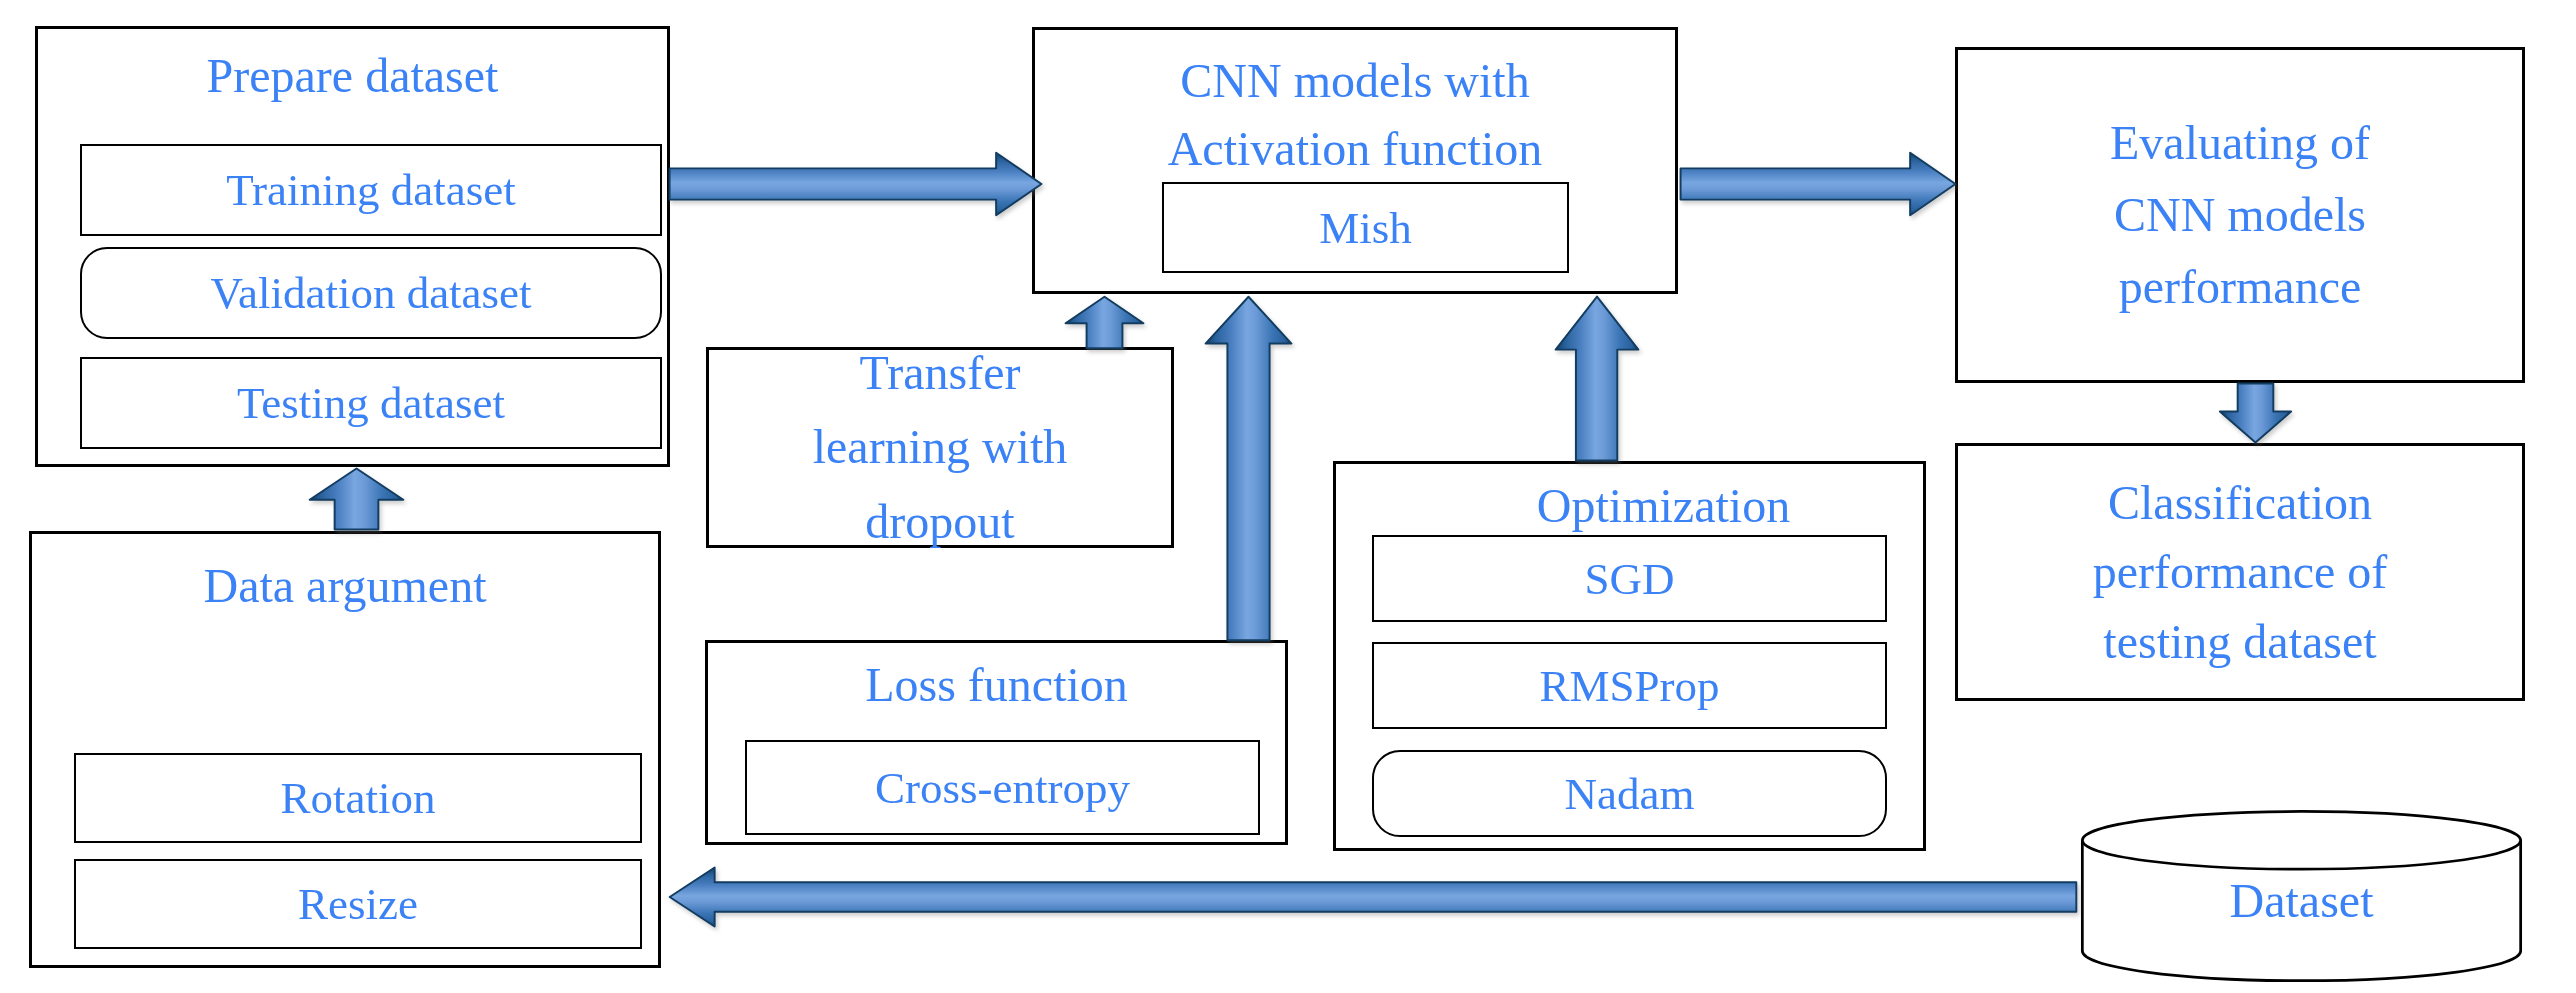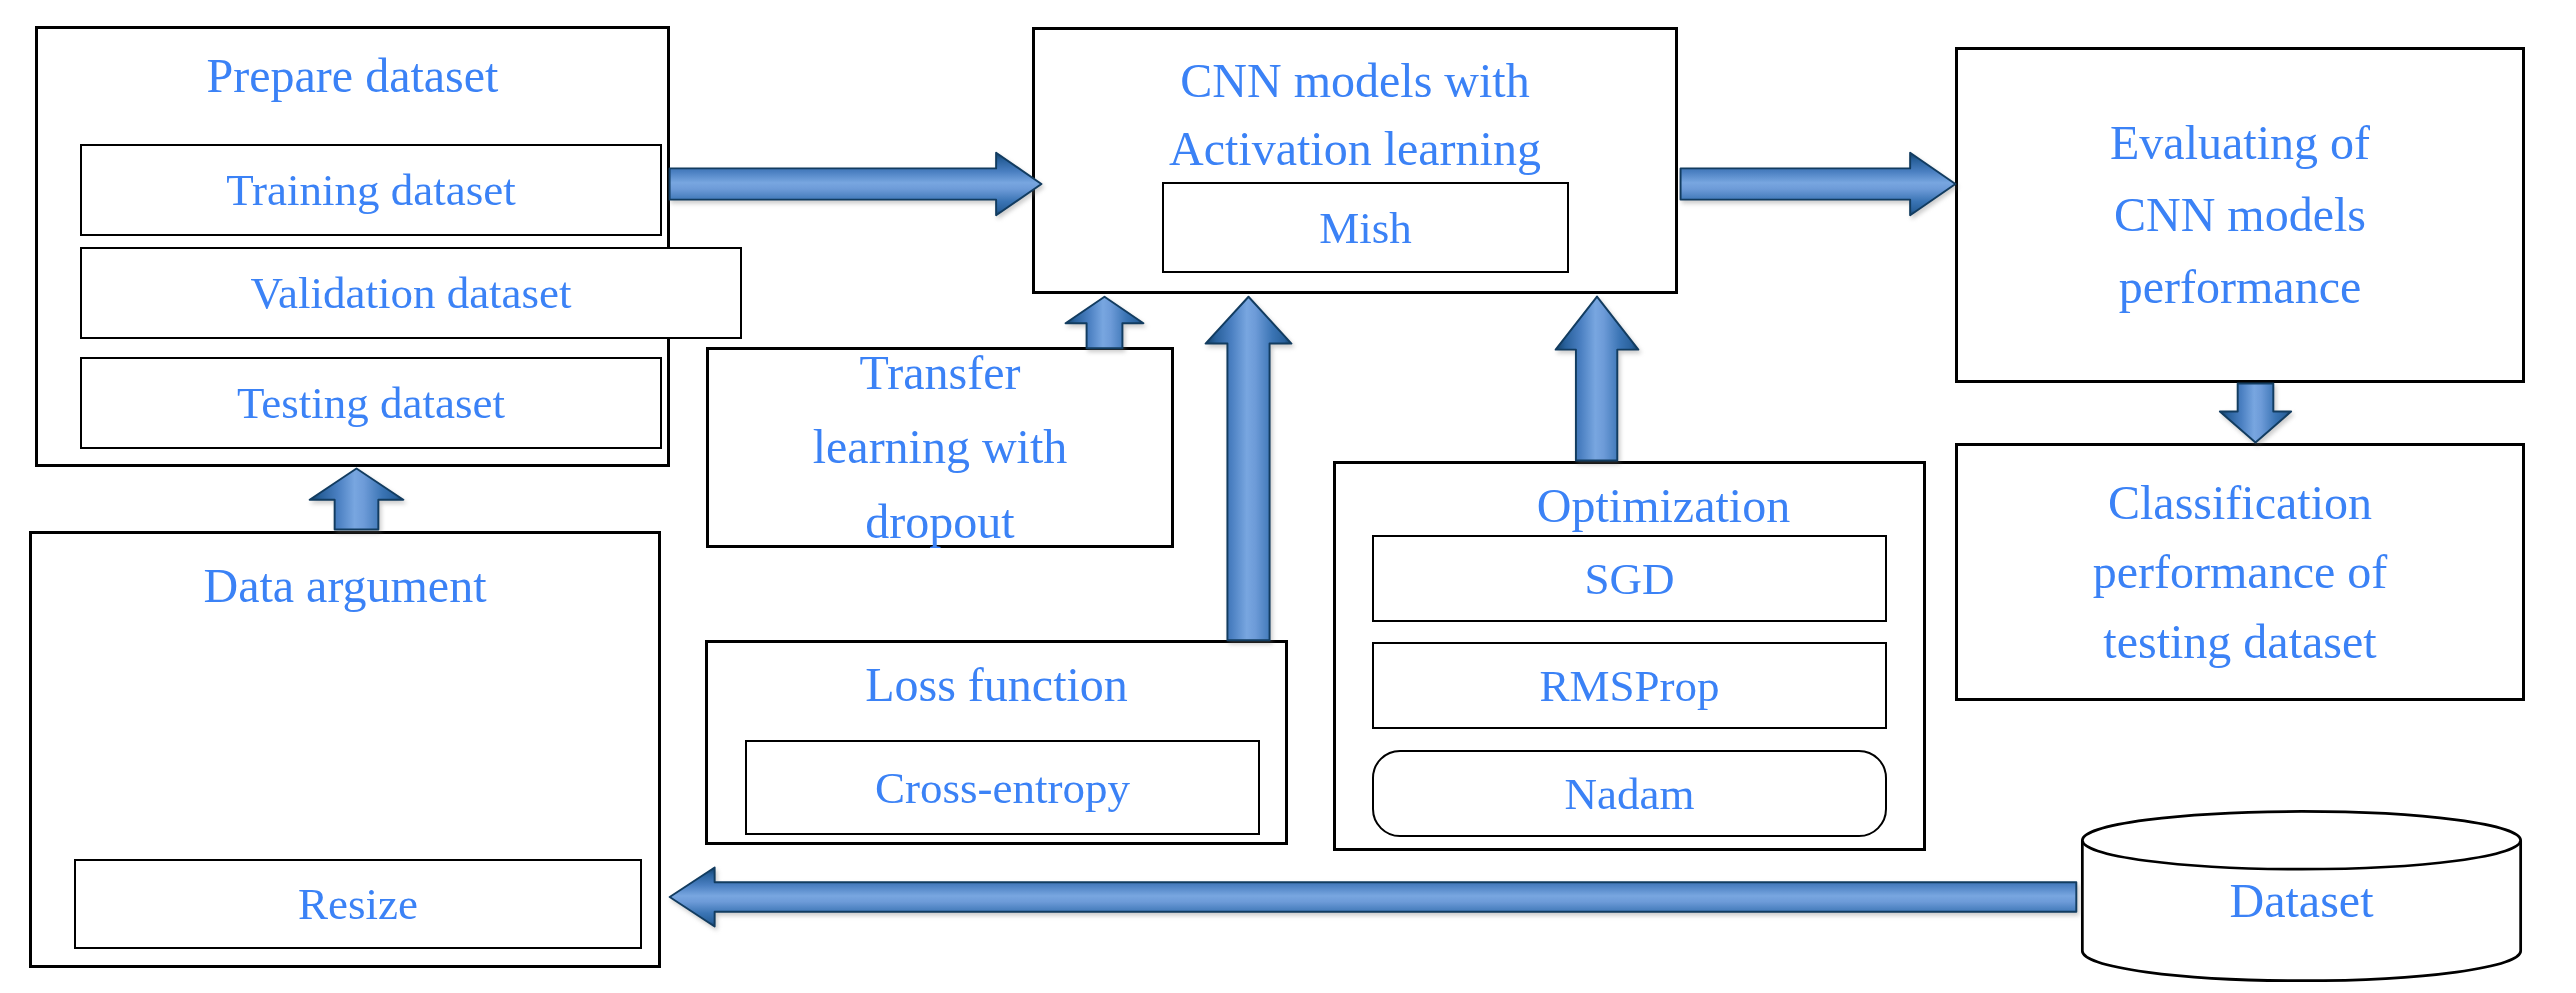--- a/index.html
+++ b/index.html
@@ -82,39 +82,40 @@
         <stop offset="0.92" stop-color="#29619c"></stop>
           <stop offset="1" stop-color="#123f66"></stop>
       </linearGradient>
     </defs>
   </svg>
 
   <div class="box" style="left:35px;top:26px;width:635px;height:441px;">
     <p class="title" style="margin-top:19px;">Prepare dataset</p>
   </div>
   <div class="ibox" style="left:80px;top:144px;width:582px;height:92px;">Training dataset</div>
-  <div class="ibox" style="left:80px;top:247px;width:662px;height:92px;">Validation dataset</div>
+  <div class="ibox" style="left:80px;top:247px;width:582px;height:92px;border-radius:27px;">Validation dataset</div>
   <div class="ibox" style="left:80px;top:357px;width:582px;height:92px;">Testing dataset</div>
 
   <div class="box" style="left:29px;top:531px;width:632px;height:437px;">
     <p class="title" style="margin-top:24px;">Data argument</p>
   </div>
+  <div class="ibox" style="left:74px;top:753px;width:568px;height:90px;">Rotation</div>
   <div class="ibox" style="left:74px;top:859px;width:568px;height:90px;">Resize</div>
 
   <div class="mlabel" style="left:706px;top:347px;width:468px;height:201px;line-height:1.55;">Transfer
 learning with
 dropout</div>
 
   <div class="box" style="left:705px;top:640px;width:583px;height:205px;">
     <p class="title" style="margin-top:14px;">Loss function</p>
   </div>
   <div class="ibox" style="left:745px;top:740px;width:515px;height:95px;">Cross-entropy</div>
 
   <div class="mlabel" style="left:1032px;top:27px;width:646px;height:267px;align-items:flex-start;line-height:1.42;padding-top:17px;">CNN models with
-Activation learning</div>
+Activation function</div>
   <div class="ibox" style="left:1162px;top:182px;width:407px;height:91px;">Mish</div>
 
   <div class="box" style="left:1333px;top:461px;width:593px;height:390px;">
     <p class="title" style="margin-top:14px;padding-left:34px;">Optimization</p>
   </div>
   <div class="ibox" style="left:1372px;top:535px;width:515px;height:87px;">SGD</div>
   <div class="ibox" style="left:1372px;top:642px;width:515px;height:87px;">RMSProp</div>
   <div class="ibox" style="left:1372px;top:750px;width:515px;height:87px;border-radius:28px;">Nadam</div>
 
   <div class="mlabel" style="left:1955px;top:47px;width:570px;height:336px;">Evaluating of

